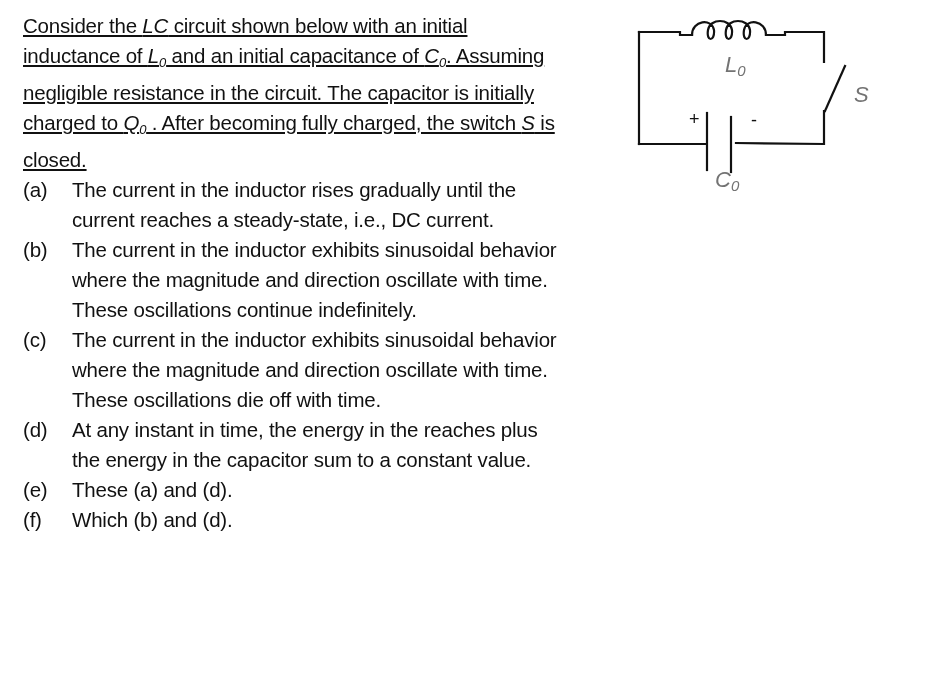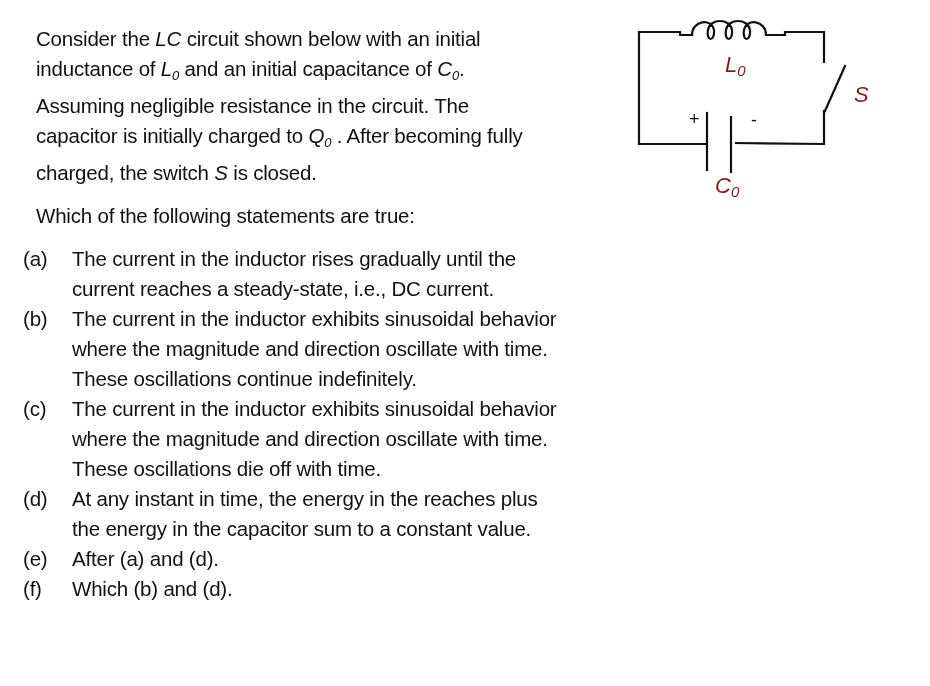--- a/index.html
+++ b/index.html
@@ -5,60 +5,59 @@
     html, body { margin: 0; padding: 0; background: #ffffff; }
     body {
       width: 930px; height: 686px; position: relative; overflow: hidden;
       font-family: "Liberation Sans", "DejaVu Sans", sans-serif;
       color: #111111;
     }
     .text-block {
       position: absolute; left: 23px; top: 11px; width: 540px;
       font-size: 20.5px; line-height: 30px; letter-spacing: -0.2px;
     }
-    .para { margin: 13px; }
+    .para { margin: 0; text-decoration: underline; }
     .it { font-style: italic; }
     .sub { font-style: italic; font-size: 13px; vertical-align: -4px; }
     .opt { display: flex; margin: 0; }
     .opt .lbl { width: 49px; flex: 0 0 49px; }
     .opt .body { flex: 1; }
     .circuit { position: absolute; left: 620px; top: 0; width: 300px; height: 220px; }
     .circuit .label {
       position: absolute; font-family: "Liberation Sans", sans-serif;
-      font-style: italic; font-size: 22px; color: #7f1d1d;
+      font-style: italic; font-size: 22px; color: #737373;
     }
     .circuit .label .s { font-size: 15px; vertical-align: -4px; }
     .circuit .sign { position: absolute; font-size: 18px; color: #111; }
   </style>
 </head>
 <body>
 
 <div class="text-block">
   <p class="para"><span>Consider the </span><span class="it">LC</span><span> circuit shown below with an initial inductance of </span><span class="it">L</span><span class="sub">0</span><span> and an initial capacitance of </span><span class="it">C</span><span class="sub">0</span><span>. Assuming negligible resistance in the circuit. The capacitor is initially charged to </span><span class="it">Q</span><span class="sub">0</span><span> . After becoming fully charged, the switch </span><span class="it">S</span><span> is closed.</span></p>
-  <p class="para">Which of the following statements are true:</p>
 
   <div class="opt">
     <span class="lbl">(a)</span>
     <span class="body">The current in the inductor rises gradually until the current reaches a steady-state, i.e., DC current.</span>
   </div>
   <div class="opt">
     <span class="lbl">(b)</span>
     <span class="body">The current in the inductor exhibits sinusoidal behavior where the magnitude and direction oscillate with time. These oscillations continue indefinitely.</span>
   </div>
   <div class="opt">
     <span class="lbl">(c)</span>
     <span class="body">The current in the inductor exhibits sinusoidal behavior where the magnitude and direction oscillate with time. These oscillations die off with time.</span>
   </div>
   <div class="opt">
     <span class="lbl">(d)</span>
     <span class="body">At any instant in time, the energy in the reaches plus the energy in the capacitor sum to a constant value.</span>
   </div>
   <div class="opt">
     <span class="lbl">(e)</span>
-    <span class="body">After (a) and (d).</span>
+    <span class="body">These (a) and (d).</span>
   </div>
   <div class="opt">
     <span class="lbl">(f)</span>
     <span class="body">Which (b) and (d).</span>
   </div>
 </div>
 
 <div class="circuit">
   <svg width="300" height="220" viewBox="0 0 300 220">
     <g fill="none" stroke="#111" stroke-width="2.2" stroke-linecap="square">
@@ -77,15 +76,15 @@
 
       <path d="M19 144 L86 144"></path>
 
       <path d="M87 113 L87 170"></path>
       <path d="M111 117 L111 172"></path>
     </g>
   </svg>
   <span class="sign" style="left:69px; top:109px;">+</span>
   <span class="sign" style="left:131px; top:110px;">-</span>
   <span class="label" style="left:105px; top:52px;"><span>L</span><span class="s">0</span></span>
-  <span class="label" style="left:95px; top:173px;"><span>C</span><span class="s">0</span></span>
+  <span class="label" style="left:95px; top:167px;"><span>C</span><span class="s">0</span></span>
   <span class="label" style="left:234px; top:82px;">S</span>
 </div>
 
 </body></html>

